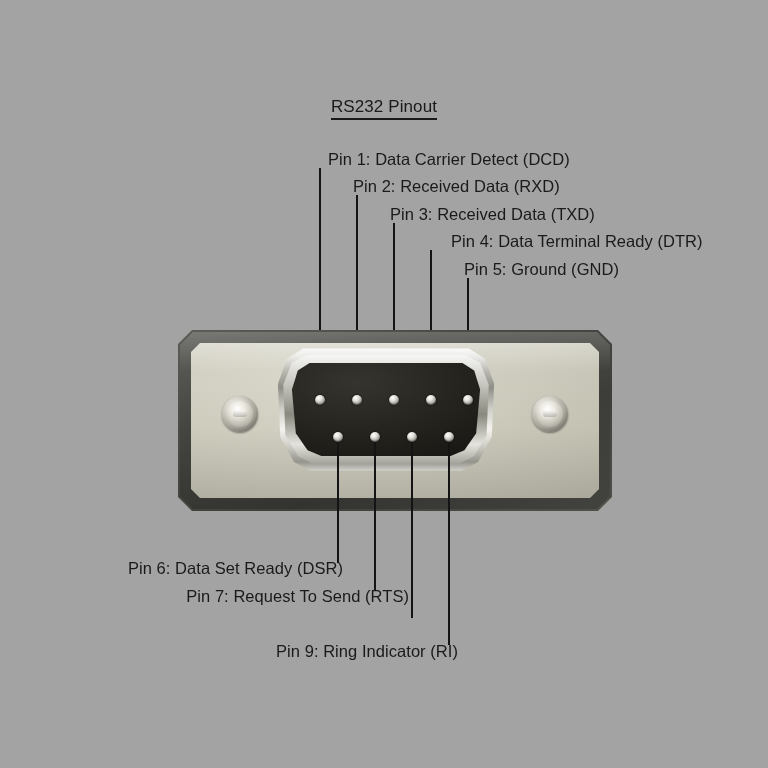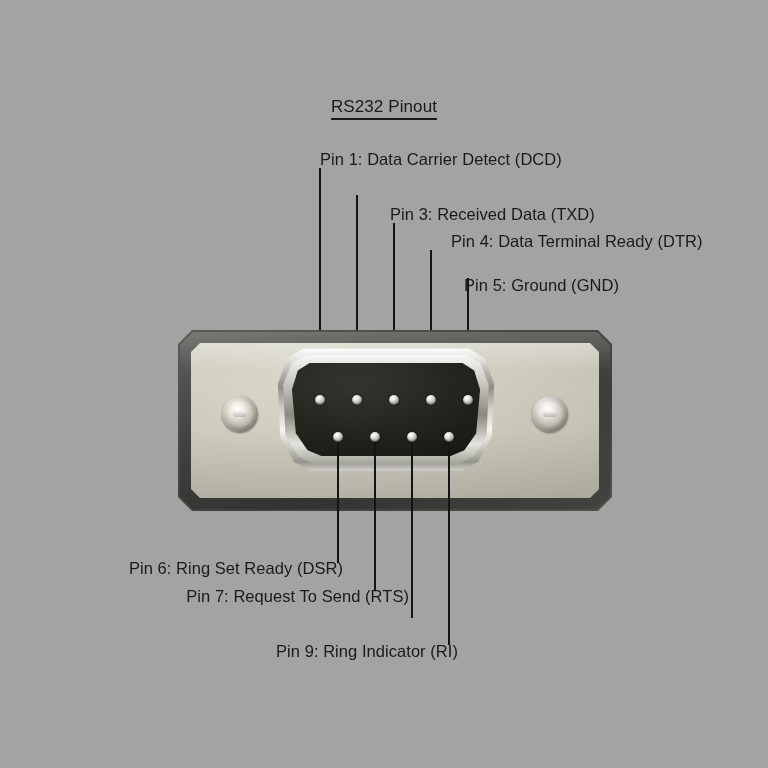--- a/index.html
+++ b/index.html
@@ -187,24 +187,25 @@
 </style>
 </head>
 <body>
 
 <div id="stage">
 
   <div id="title">
     <span class="under">RS232 Pinout</span>
   </div>
 
-  <div class="lbl top" style="left:320px; top:150px;">Pin 1: Data Carrier Detect (DCD)</div>
+  <div class="lbl top" style="left:328px; top:150px;">Pin 1: Data Carrier Detect (DCD)</div>
+  <div class="lbl top" style="left:353px; top:177px;">Pin 2: Received Data (RXD)</div>
   <div class="lbl top" style="left:390px; top:205px;">Pin 3: Received Data (TXD)</div>
   <div class="lbl top" style="left:427px; top:232px;margin-left:24px;">Pin 4: Data Terminal Ready (DTR)</div>
-  <div class="lbl top" style="left:464px; top:276px;">Pin 5: Ground (GND)</div>
+  <div class="lbl top" style="left:464px; top:260px;">Pin 5: Ground (GND)</div>
 
   <div class="leader" style="left:319px; top:168px;  height:234px;"></div>
   <div class="leader" style="left:356px; top:195px;  height:207px;"></div>
   <div class="leader" style="left:393px; top:223px;  height:179px;"></div>
   <div class="leader" style="left:430px; top:250px;  height:152px;"></div>
   <div class="leader" style="left:467px; top:278px;  height:124px;"></div>
 
   <div id="connector">
 
     <div class="flange">
@@ -230,17 +231,17 @@
     <div class="pin" style="left:192px; top:102px;"></div>
     <div class="pin" style="left:229px; top:102px;"></div>
     <div class="pin" style="left:266px; top:102px;"></div>
   </div>
 
   <div class="leader" style="left:337px; top:442px; height:121px;"></div>
   <div class="leader" style="left:374px; top:442px; height:148px;"></div>
   <div class="leader" style="left:411px; top:442px; height:176px;"></div>
   <div class="leader" style="left:448px; top:442px; height:203px;"></div>
 
-  <div class="lbl bot" style="left:0px; top:559px; width:343px;">Pin 6: Ring Set Ready (DSR)</div>
+  <div class="lbl bot" style="left:0px; top:559px; width:343px;">Pin 6: Data Set Ready (DSR)</div>
   <div class="lbl bot" style="left:0px; top:587px; width:380px;margin-left:29px;">Pin 7: Request To Send (RTS)</div>
   <div class="lbl bot" style="left:4px; top:642px; width:454px;">Pin 9: Ring Indicator (RI)</div>
 
 </div>
 
 </body></html>

